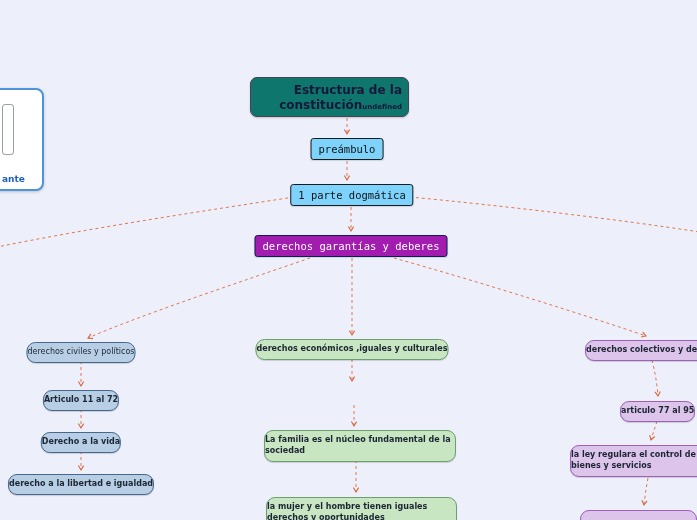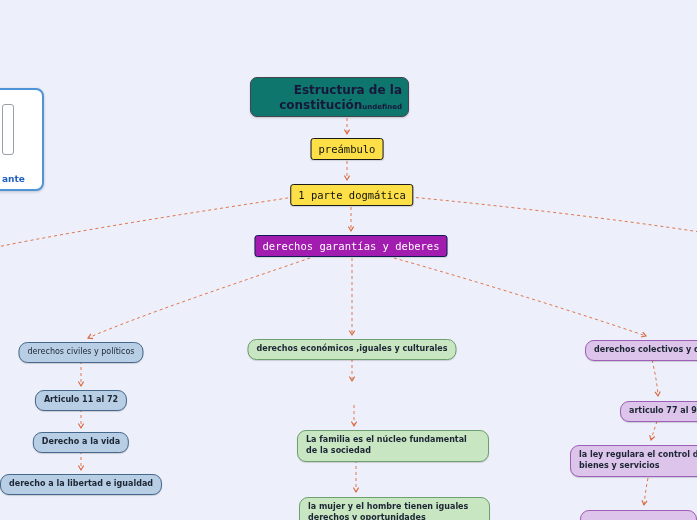--- a/index.html
+++ b/index.html
@@ -18,36 +18,36 @@
     width:159px;height:40px;background:#0f766e;
     border:1.5px solid #45454f;border-radius:7px;
     padding:5px 0 0 9px;box-shadow:0 1px 2px rgba(0,0,0,.18);text-align:right;
   }
   .root-text{width:142px;font-weight:bold;font-size:12px;line-height:1.25;color:#17173a;}
   .suffix{font-size:7px;font-weight:bold;color:#17173a;}
 
   
   .mono{
     font-family:"DejaVu Sans Mono", monospace;font-size:10.5px;color:#111;
-    background:#fde047;border:1px solid #1b1b1b;border-radius:3px;
+    background:#7dd3fc;border:1px solid #1b1b1b;border-radius:3px;
     padding:4px 7px;white-space:nowrap;box-shadow:0 1px 1px rgba(0,0,0,.12);
   }
   .navy{background:#a21caf;border-color:#0e1d52;color:#fff;}
 
   
   .child{
     font-size:8px;font-weight:bold;color:#1c2533;border-radius:9px;
-    padding:4px 8px;white-space:nowrap;line-height:1.35;
+    padding:4px 0;white-space:nowrap;line-height:1.35;
     box-shadow:0 1px 1px rgba(0,0,0,.15);
   }
   .regular{font-weight:normal;}
   .blue{background:#b7cee4;border:1px solid #46688c;}
   .green{background:#c9e6c3;border:1px solid #6da06e;}
   .purple{background:#dcc4ea;border:1px solid #9d5fb8;}
-  .multiline{white-space:normal;text-align:left;margin-left:33px;}
+  .multiline{white-space:normal;text-align:left;}
   .line{display:block;white-space:nowrap;}
 
   
   .attachment{
     position:absolute;left:-72px;top:88px;width:112px;height:99px;
     background:#fff;border:2px solid #4f93d8;border-radius:8px;z-index:3;
     box-shadow:0 1px 3px rgba(0,0,0,.2);
   }
   .attachment .thumb{
     position:absolute;left:72px;top:14px;width:10px;height:49px;

